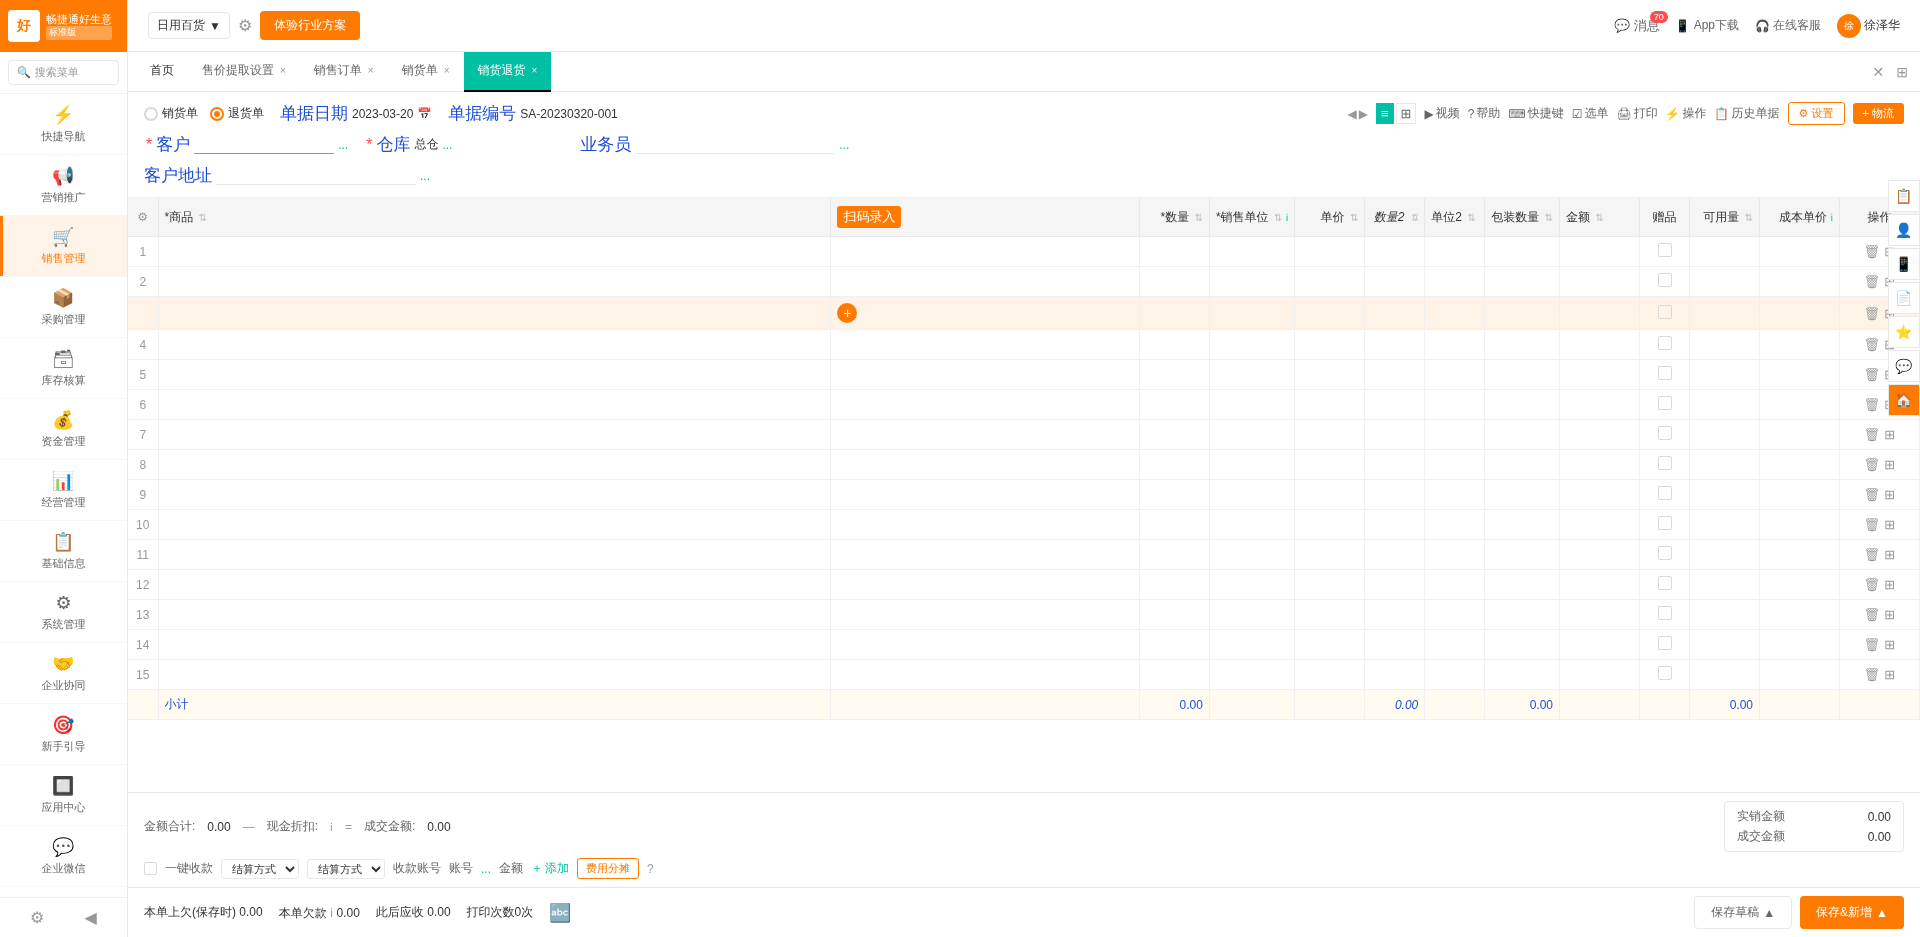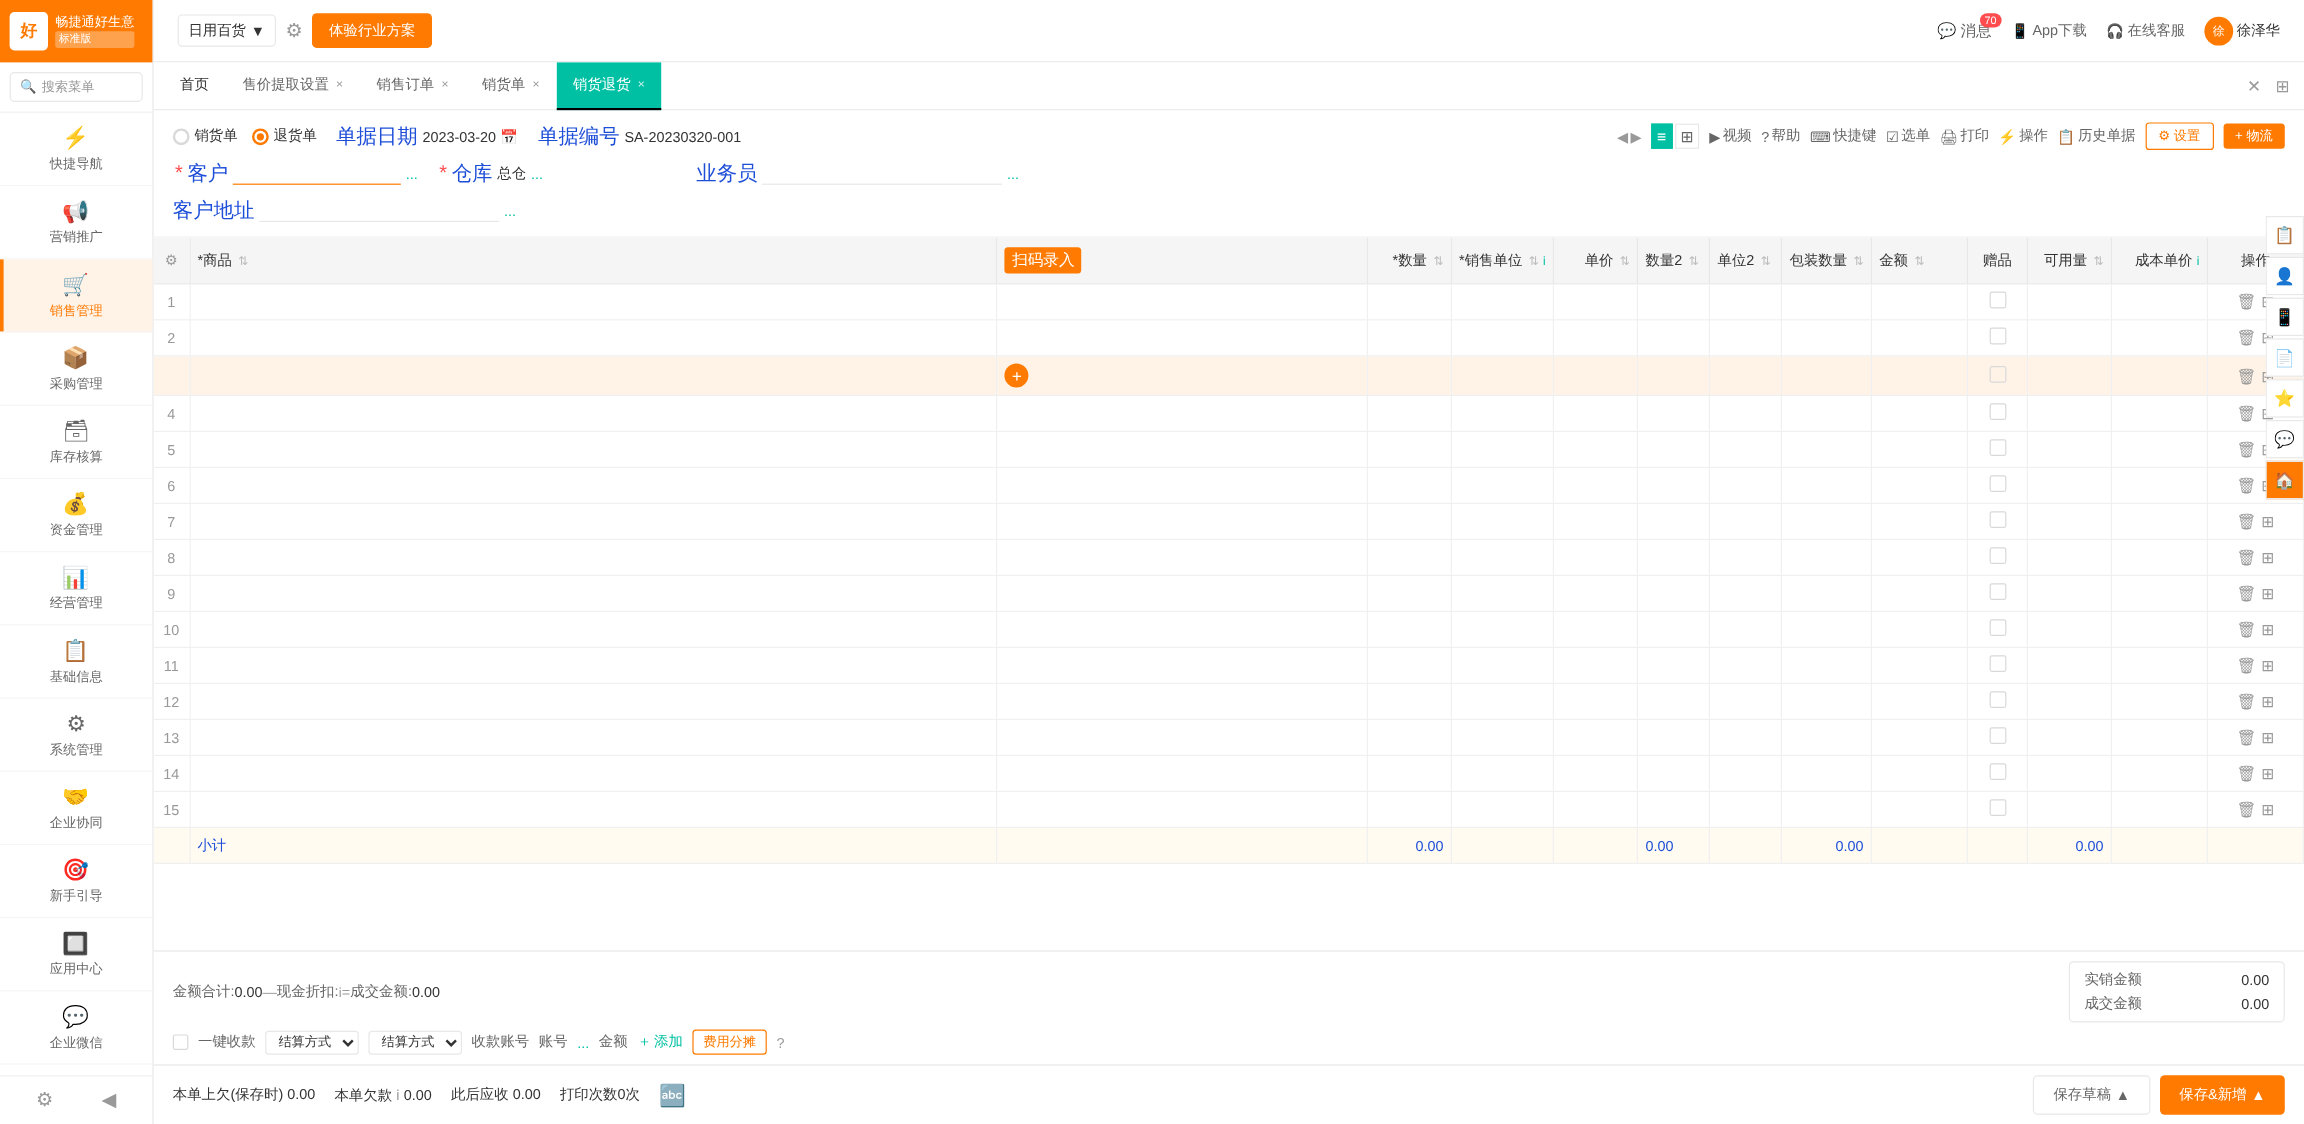--- a/index.html
+++ b/index.html
@@ -98,21 +98,21 @@
     .barcode-btn { background: #ff7a00; color: #fff; border: none; border-radius: 3px; padding: 2px 6px; font-size: 13px; cursor: pointer; }
 
     .th-gear { width: 30px; text-align: center; }
     .th-gear-icon { color: #999; cursor: pointer; }
 
     
     .table-footer-row td { background: #fffbf0; font-weight: 500; color: #1d4ed8; margin-top: 16px; }
 
     
     .bottom-form { background: #fff; border-top: 1px solid #e8e8e8; padding: 8px 16px; flex-shrink: 0; }
-    .bottom-row { display: flex; align-items: center; gap: 0; margin-bottom: 6px; }
+    .bottom-row { display: flex; align-items: center; gap: 12px; margin-bottom: 6px; }
     .bottom-row:last-child { margin-bottom: 0; }
     .bottom-label { color: #666; font-size: 12px; white-space: nowrap; }
     .bottom-dash { color: #999; }
     .bottom-eq { color: #999; }
     .bottom-amount { color: #333; font-weight: 500; }
 
     .bottom-right-summary { margin-left: auto; background: #fff; border: 1px solid #e8e8e8; border-radius: 4px; padding: 6px 12px; display: flex; flex-direction: column; gap: 3px; min-width: 180px; }
     .summary-row { display: flex; justify-content: space-between; align-items: center; font-size: 12px; }
     .summary-label { color: #666; }
     .summary-value { color: #333; font-weight: 500; }
@@ -136,21 +136,21 @@
 
     
     .right-fixed { position: fixed; right: 0; top: 200px; display: flex; flex-direction: column; gap: 2px; z-index: 100; }
     .right-fixed-btn { width: 32px; height: 32px; background: #fff; border: 1px solid #e8e8e8; display: flex; align-items: center; justify-content: center; cursor: pointer; font-size: 14px; color: #666; }
     .right-fixed-btn.active { background: #ff7a00; color: #fff; }
 
     .col-product { min-width: 120px; }
     .col-qty { width: 70px; text-align: right; }
     .col-unit { width: 70px; }
     .col-price { width: 70px; text-align: right; }
-    .col-qty2 { width: 60px; text-align: left; }
+    .col-qty2 { width: 60px; text-align: right; font-style: italic; }
     .col-unit2 { width: 60px; }
     .col-pkg { width: 70px; text-align: right; }
     .col-amount { width: 80px; text-align: left; }
     .col-gift { width: 50px; text-align: center; }
     .col-avail { width: 70px; text-align: right; }
     .col-cost { width: 80px; text-align: right; }
     .col-op { width: 80px; text-align: center; }
 
     .nav-arrows { display: flex; gap: 2px; }
     .nav-arrow { background: none; border: none; color: #999; cursor: pointer; font-size: 12px; }

